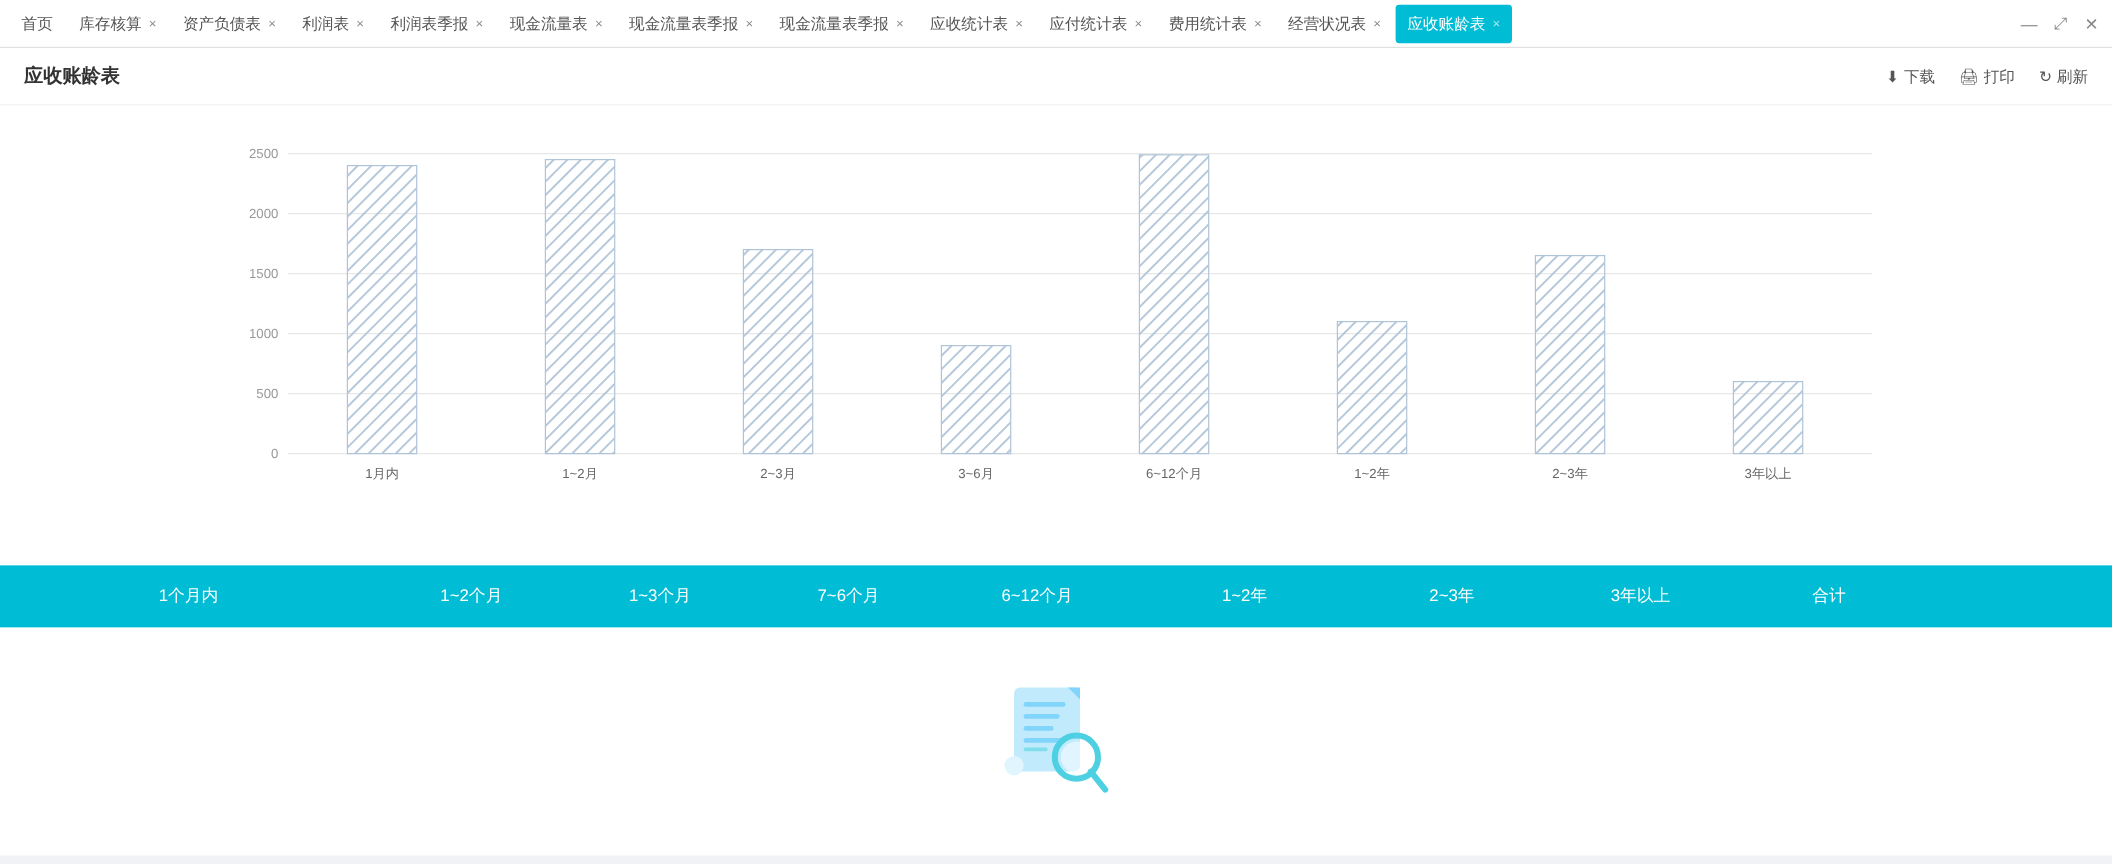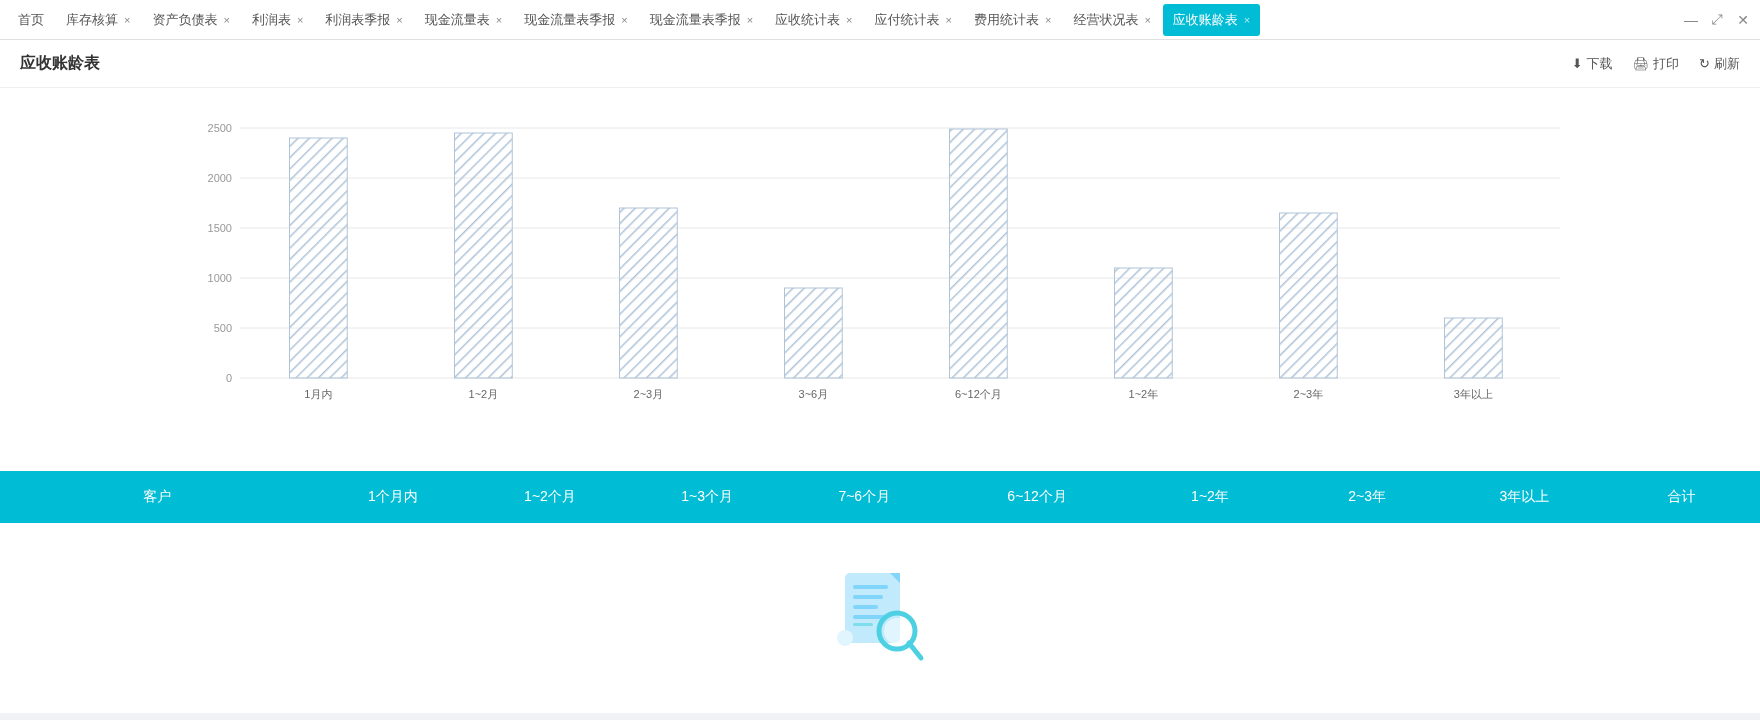--- a/index.html
+++ b/index.html
@@ -246,21 +246,20 @@
         <rect x="934.5" y="160" width="57.74999999999999" height="110" fill="url(#hatch)" stroke="#b0c4d8" stroke-width="1"></rect>
         <text x="963.375" y="290" text-anchor="middle" font-size="11" fill="#666">1~2年</text>
         <rect x="1099.5" y="105" width="57.74999999999999" height="165" fill="url(#hatch)" stroke="#b0c4d8" stroke-width="1"></rect>
         <text x="1128.375" y="290" text-anchor="middle" font-size="11" fill="#666">2~3年</text>
         <rect x="1264.5" y="210" width="57.74999999999999" height="60" fill="url(#hatch)" stroke="#b0c4d8" stroke-width="1"></rect>
         <text x="1293.375" y="290" text-anchor="middle" font-size="11" fill="#666">3年以上</text>
       </svg>
   </div>
 
   <div class="table-header" id="table-header-row">
-  <div class="th">客户</div>
       <div class="th">1个月内</div>
       <div class="th">1~2个月</div>
       <div class="th">1~3个月</div>
       <div class="th">7~6个月</div>
       <div class="th">6~12个月</div>
       <div class="th">1~2年</div>
       <div class="th">2~3年</div>
       <div class="th">3年以上</div>
       <div class="th">合计</div>
     </div>

